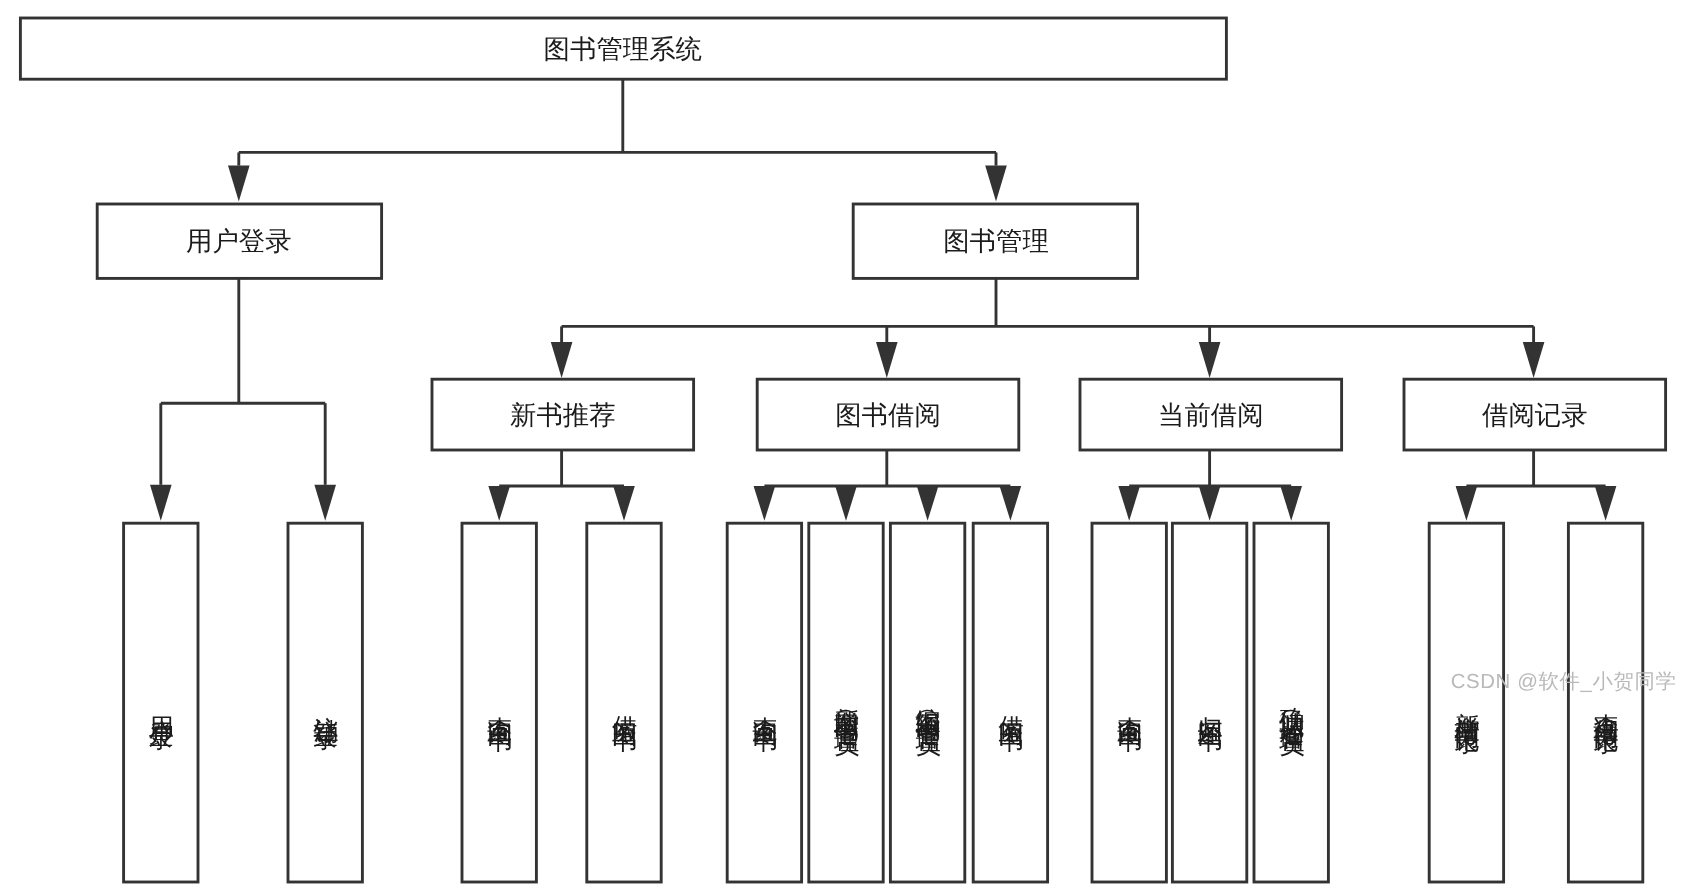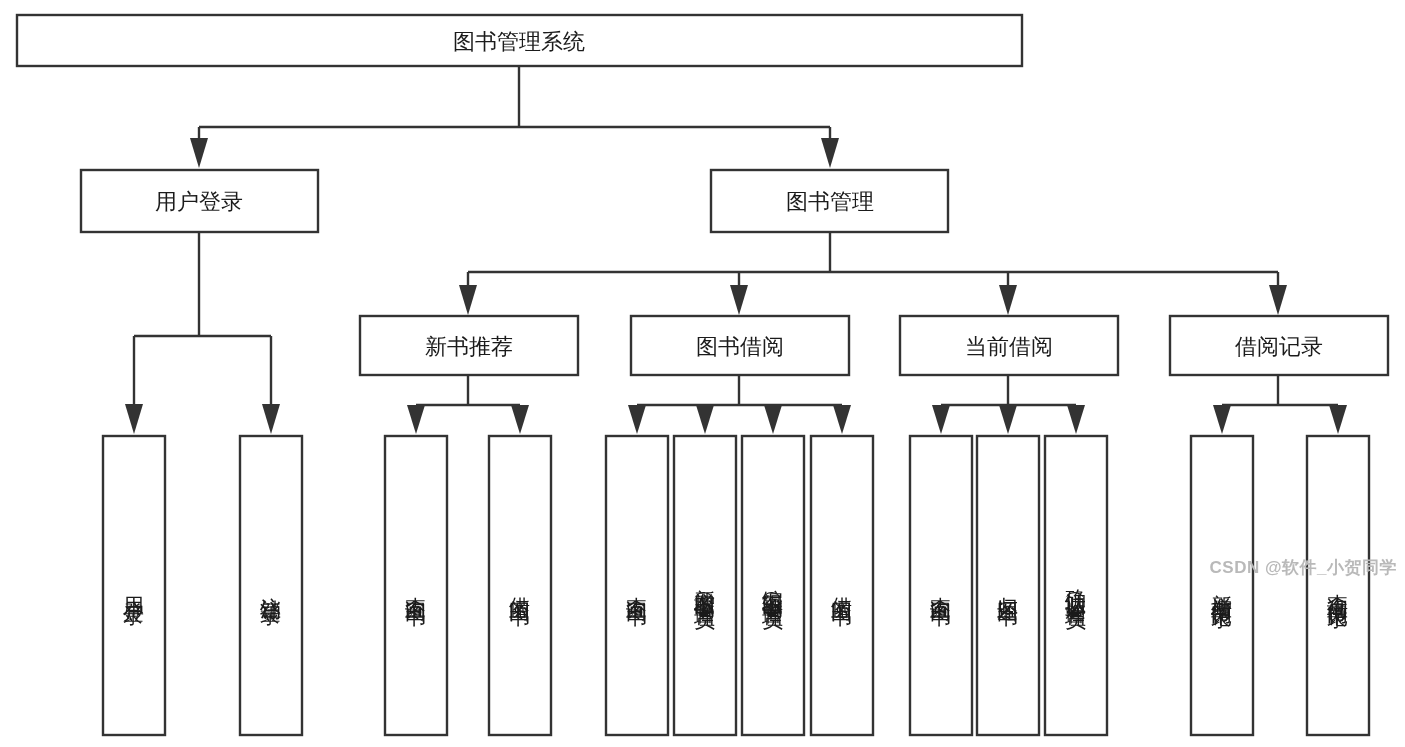--- a/index.html
+++ b/index.html
@@ -58,21 +58,20 @@
   }
   .watermark-text {
     position: absolute;
     right: 8px;
     bottom: 6px;
     font-family: "Liberation Sans", "DejaVu Sans", sans-serif;
     font-size: 17px;
     color: #b9b9b9;
     white-space: nowrap;
     letter-spacing: 0.5px;
-    font-weight: bold;
   }
 </style>
 </head>
 <body>
 
 <div id="diagram-root">
 
   <svg class="diagram-canvas" viewBox="0 0 1405 747" xmlns="http://www.w3.org/2000/svg">
 
     <defs>

